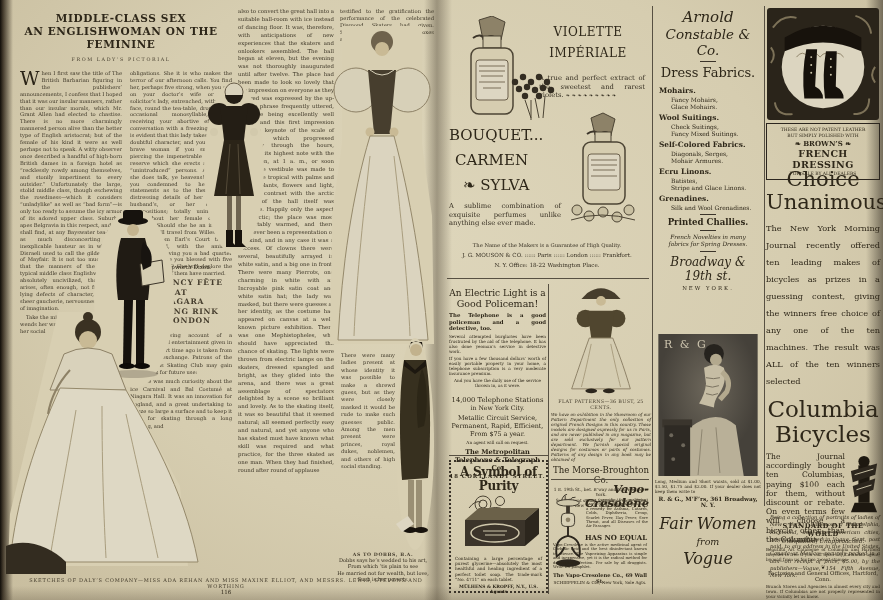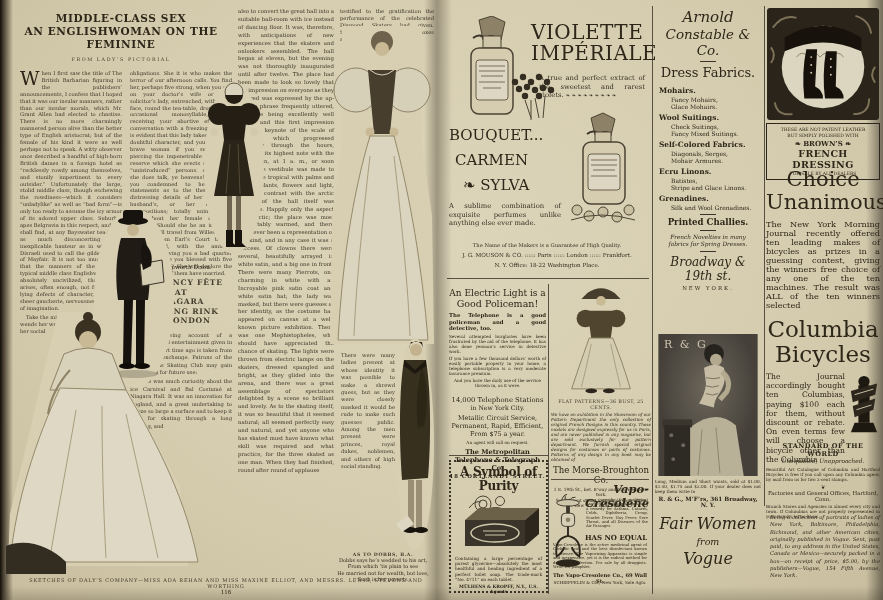--- a/index.html
+++ b/index.html
@@ -180,21 +180,21 @@
         <circle cx="14" cy="19" r="3.2"></circle>
         <circle cx="22" cy="17" r="3.2"></circle>
         <circle cx="30" cy="20" r="3.2"></circle>
       <circle cx="38" cy="18" r="3.2"></circle>
         <circle cx="46" cy="20" r="3.2"></circle>
         <circle cx="20" cy="26" r="3.2"></circle>
         <circle cx="34" cy="26" r="3.2"></circle>
     </g>
     <path d="M20 30 l6 18 M30 28 l4 20 M40 26 l-2 22 M26 30 l0 20" stroke="#4c4434" fill="none"></path>
   </svg>
-  <div class="abs" style="left:84px;top:16px;width:114px;text-align:left;font-size:20px;line-height:21px;letter-spacing:.5px">
+  <div class="abs" style="left:84px;top:16px;width:114px;text-align:center;font-size:12px;line-height:21px;letter-spacing:.5px">
     <div>VIOLETTE</div>
     <div>IMPÉRIALE</div>
   </div>
   <div class="abs jt adbody" style="left:92px;top:68px;width:106px;font-size:6.8px;line-height:8.6px">
     <span>A true and perfect extract of the sweetest and rarest violets.</span>
     <span style="font-size:5px">❧ ❧ ❧ ❧ ❧ ❧ ❧ ❧ ❧</span>
   </div>
   <div class="abs" style="left:2px;top:120px;font-size:15px">BOUQUET...</div>
   <div class="abs" style="left:8px;top:145px;font-size:15px">CARMEN</div>
   <div class="abs" style="left:16px;top:170px;font-size:15px">❧ SYLVA</div>
@@ -380,21 +380,21 @@
     <div style="font-size:4.5px;margin-top:1px">BUT SIMPLY POLISHED WITH</div>
     <div class="b" style="font-size:7px;margin-top:1px">❧ BROWN’S ❧</div>
     <div class="b" style="font-size:9.5px;letter-spacing:.4px">FRENCH DRESSING</div>
     <div style="font-size:4.5px;margin-top:1px">FOR SALE BY ALL DEALERS</div>
   </div>
 </div>
 
 <div class="abs" style="left:766px;top:168px;width:114px">
   <div class="ctr" style="font-size:21px;line-height:23px">Choice</div>
   <div class="ctr" style="font-size:21px;line-height:23px">Unanimous</div>
-  <div class="jt" style="font-size:8.2px;line-height:9px;margin-top:6px">The New York Morning Journal recently offered ten leading makes of bicycles as prizes in a guessing contest, giving the winners free choice of any one of the ten machines. The result was ALL of the ten winners selected</div>
+  <div class="jt" style="font-size:8.2px;line-height:17px;margin-top:6px">The New York Morning Journal recently offered ten leading makes of bicycles as prizes in a guessing contest, giving the winners free choice of any one of the ten machines. The result was ALL of the ten winners selected</div>
   <div class="ctr" style="font-size:23px;line-height:25px;margin-top:7px">Columbia</div>
   <div class="ctr" style="font-size:23px;line-height:25px">Bicycles</div>
   <div style="position:relative;height:66px;margin-top:5px">
     <div class="abs jt" style="left:0;top:0;width:79px;font-size:7.6px;line-height:9.2px">The Journal accordingly bought ten Columbias, paying $100 each for them, without discount or rebate. On even terms few will choose a bicycle other than the Columbia</div>
     <svg class="abs" style="right:1px;top:2px" width="30" height="62" viewBox="0 0 32 66">
       <circle cx="16" cy="8" r="6" fill="#1d1810"></circle>
       <rect x="10" y="12" width="12" height="40" fill="#1d1810"></rect>
       <path d="M2 18 L30 10 L28 22 L4 30z" fill="#2c261d"></path>
       <path d="M4 34 L28 26 L26 38 L6 46z" fill="#2c261d"></path>
       <path d="M6 22 l20 -6 M8 38 l16 -5" stroke="#cfc7ab" stroke-width="1"></path>

